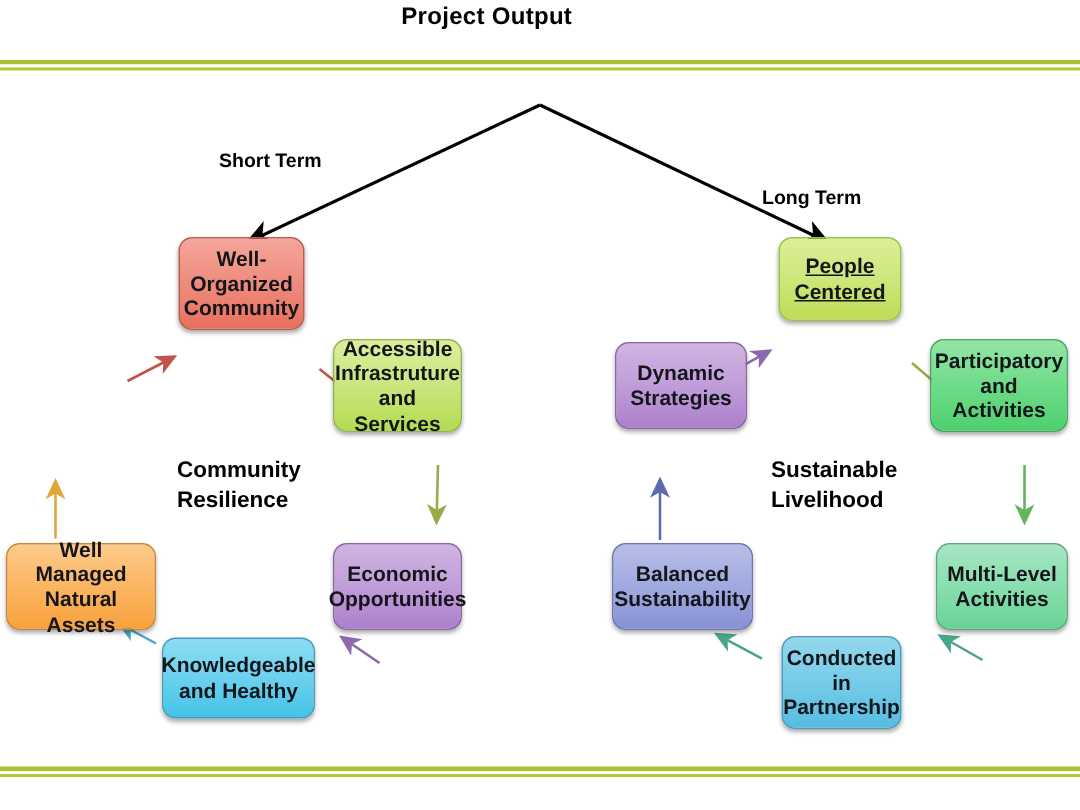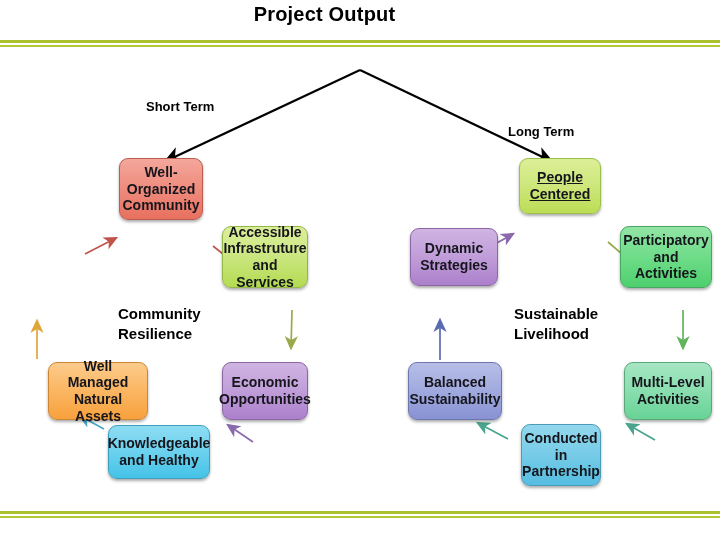--- a/index.html
+++ b/index.html
@@ -17,21 +17,21 @@
     background: #ffffff;
     overflow: hidden;
   }
   
   #slide-title {
     position: absolute;
     left: 0;
     top: 3px;
     width: 649px;
     text-align: center;
-    font-size: 20px;
+    font-size: 16px;
     font-weight: bold;
     color: #000000;
     letter-spacing: 0.2px;
   }
   .rule {
     position: absolute;
     left: 0;
     width: 720px;
   }
   .rule .bar-thick {
@@ -241,21 +241,21 @@
     <div class="node violet" style="left:222px; top:314px; width:86px; height:58px;">Economic
 Opportunities</div>
 
     <div class="node limegreen" style="left:222px; top:178px; width:86px; height:62px;">Accessible
 Infrastruture
 and Services</div>
 
     <div class="node cyan" style="left:108px; top:377px; width:102px; height:54px;">Knowledgeable
 and Healthy</div>
 
-    <div class="node orange" style="left:4px; top:314px; width:100px; height:58px;margin-left:44px;">Well Managed
+    <div class="node orange" style="left:4px; top:314px; width:100px; height:58px;">Well Managed
 Natural Assets</div>
 
 
     <div class="node yellowgreen" style="left:519px; top:110px; width:82px; height:56px;text-decoration:underline;">People
 Centered</div>
 
     <div class="node green" style="left:620px; top:178px; width:92px; height:62px;">Participatory
 and
 Activities</div>
 

